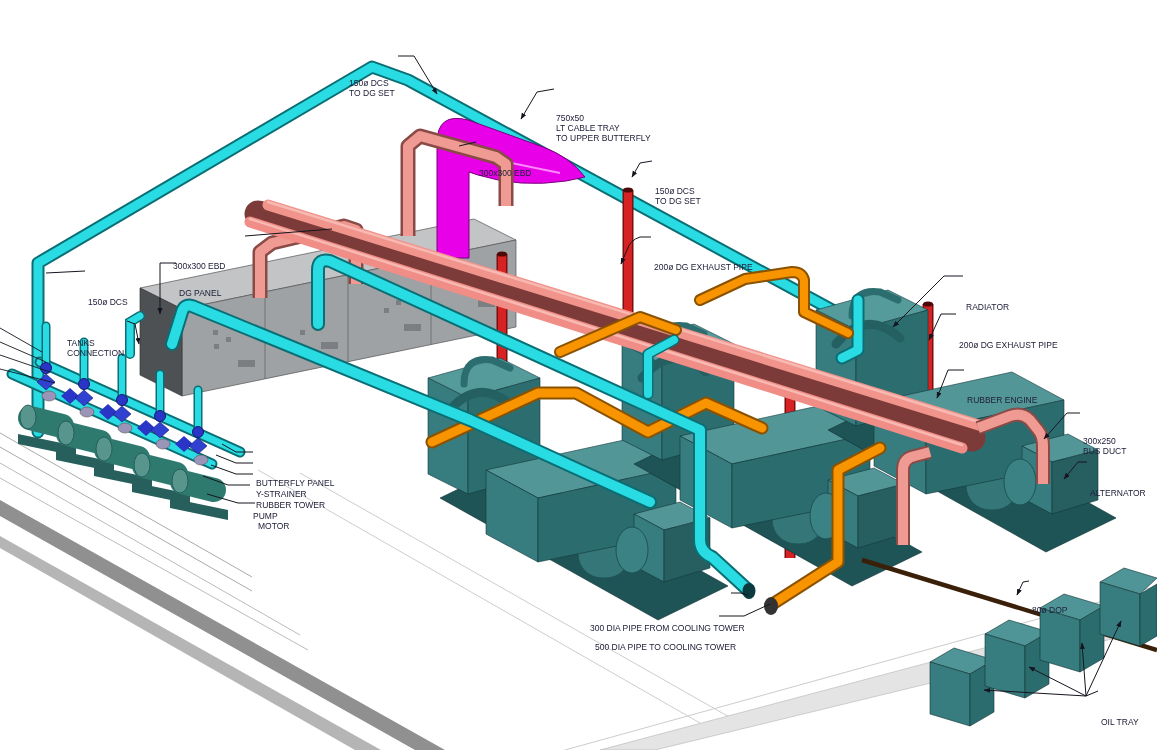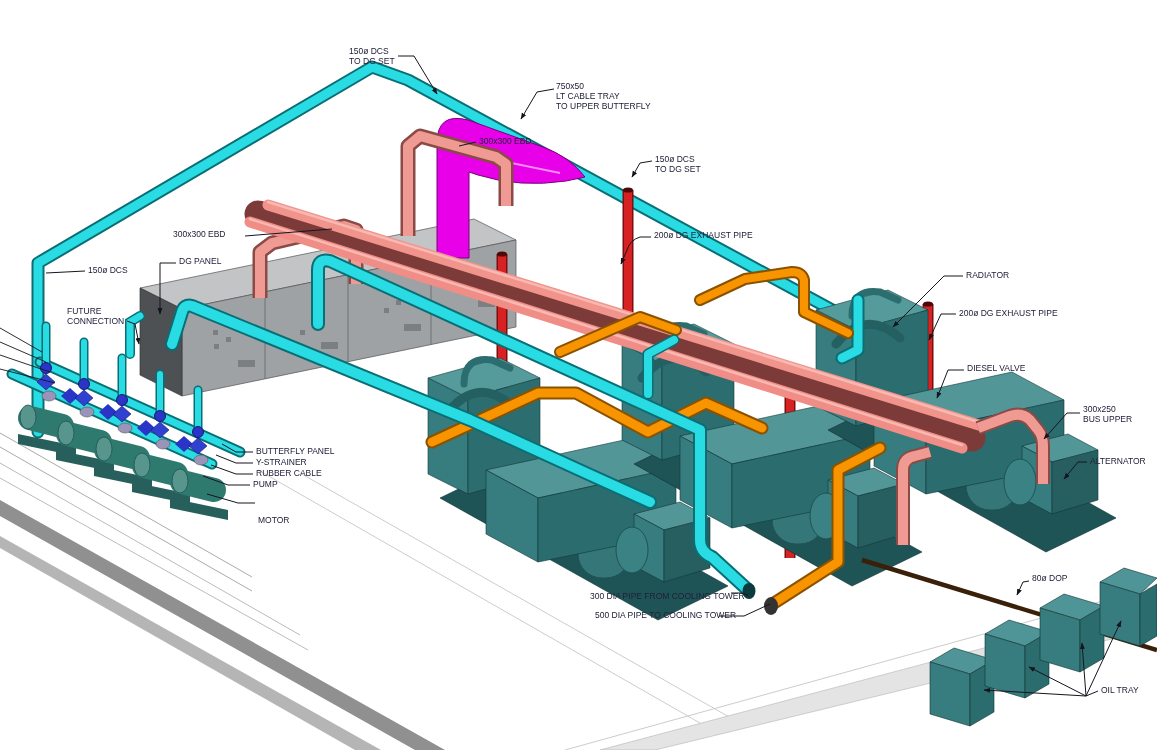--- a/index.html
+++ b/index.html
@@ -1,20 +1,20 @@
 <!DOCTYPE html>
 <html><head>
 <meta charset="utf-8">
 <style>
   html,body{margin:0;padding:0;background:#fff;}
   #stage{position:relative;width:1157px;height:750px;background:#ffffff;overflow:hidden;
          font-family:"Liberation Sans",sans-serif;}
   #drawing{position:absolute;left:0;top:0;}
   .lbl{position:absolute;font-size:8.5px;line-height:1.15;color:#20203a;white-space:pre-line;
-       letter-spacing:0px;}
+       letter-spacing:0px;margin-top:32px;}
 </style>
 </head>
 <body>
 
 <div id="stage">
 <svg id="drawing" width="1157" height="750" viewBox="0 0 1157 750">
   <defs>
     <marker id="ah" markerWidth="7" markerHeight="6" refX="6" refY="2.5" orient="auto">
       <path d="M0,0 L6.5,2.5 L0,5 Z" fill="#15151f"></path>
     </marker>
@@ -269,30 +269,30 @@
   <div class="lbl" style="left:556px;top:82px">750x50
 LT CABLE TRAY
 TO UPPER BUTTERFLY</div>
   <div class="lbl" style="left:479px;top:137px">300x300 EBD</div>
   <div class="lbl" style="left:655px;top:155px">150ø DCS
 TO DG SET</div>
   <div class="lbl" style="left:173px;top:230px">300x300 EBD</div>
   <div class="lbl" style="left:179px;top:257px">DG PANEL</div>
   <div class="lbl" style="left:654px;top:231px">200ø DG EXHAUST PIPE</div>
   <div class="lbl" style="left:88px;top:266px">150ø DCS</div>
-  <div class="lbl" style="left:67px;top:307px">FUTURE
+  <div class="lbl" style="left:67px;top:307px">TANKS
 CONNECTION</div>
   <div class="lbl" style="left:966px;top:271px">RADIATOR</div>
   <div class="lbl" style="left:959px;top:309px">200ø DG EXHAUST PIPE</div>
-  <div class="lbl" style="left:967px;top:364px">DIESEL VALVE</div>
+  <div class="lbl" style="left:967px;top:364px">RUBBER ENGINE</div>
   <div class="lbl" style="left:1083px;top:405px">300x250
-BUS UPPER</div>
+BUS DUCT</div>
   <div class="lbl" style="left:1090px;top:457px">ALTERNATOR</div>
   <div class="lbl" style="left:256px;top:447px">BUTTERFLY PANEL</div>
   <div class="lbl" style="left:256px;top:458px">Y-STRAINER</div>
-  <div class="lbl" style="left:256px;top:469px">RUBBER CABLE</div>
+  <div class="lbl" style="left:256px;top:469px">RUBBER TOWER</div>
   <div class="lbl" style="left:253px;top:480px">PUMP</div>
-  <div class="lbl" style="left:258px;top:516px">MOTOR</div>
+  <div class="lbl" style="left:258px;top:490px">MOTOR</div>
   <div class="lbl" style="left:590px;top:592px">300 DIA PIPE FROM COOLING TOWER</div>
   <div class="lbl" style="left:595px;top:611px">500 DIA PIPE TO COOLING TOWER</div>
   <div class="lbl" style="left:1032px;top:574px">80ø DOP</div>
   <div class="lbl" style="left:1101px;top:686px">OIL TRAY</div>
 </div>
 
 </body></html>

